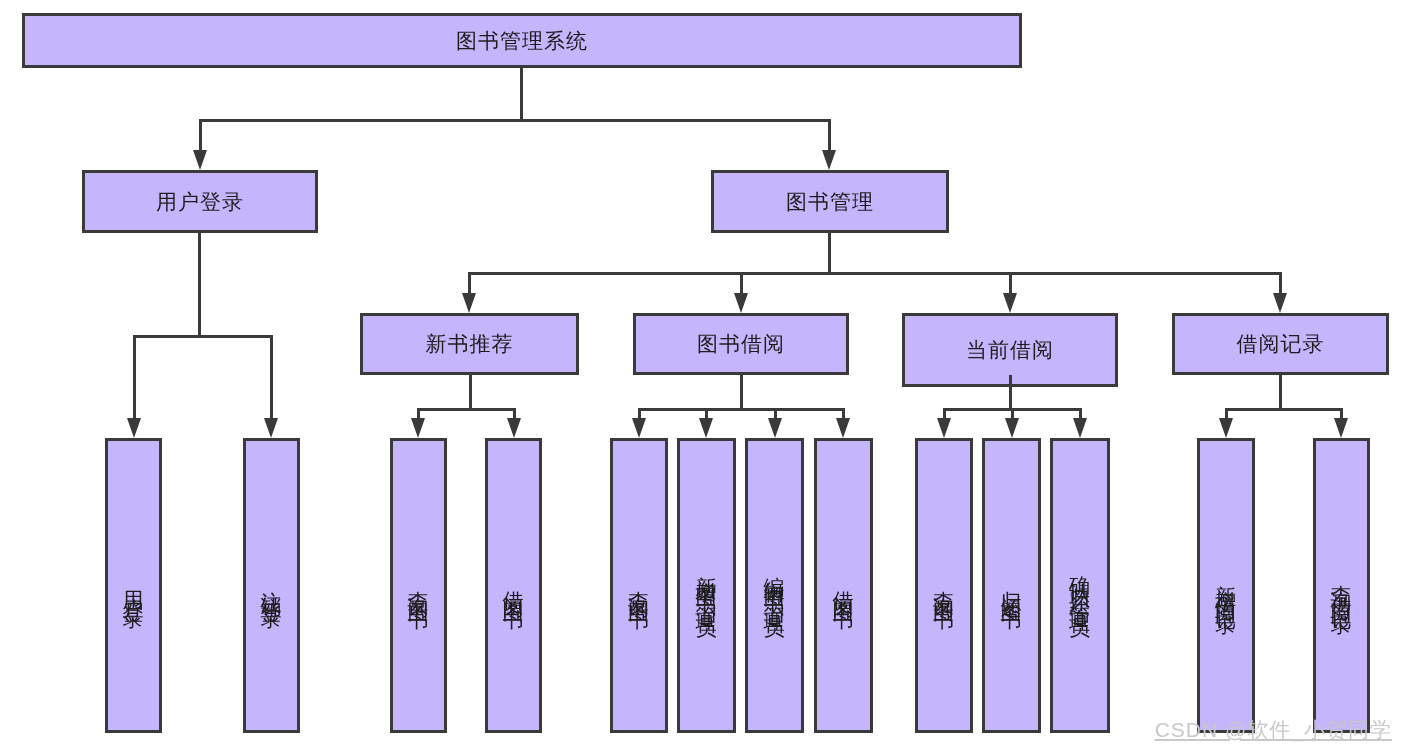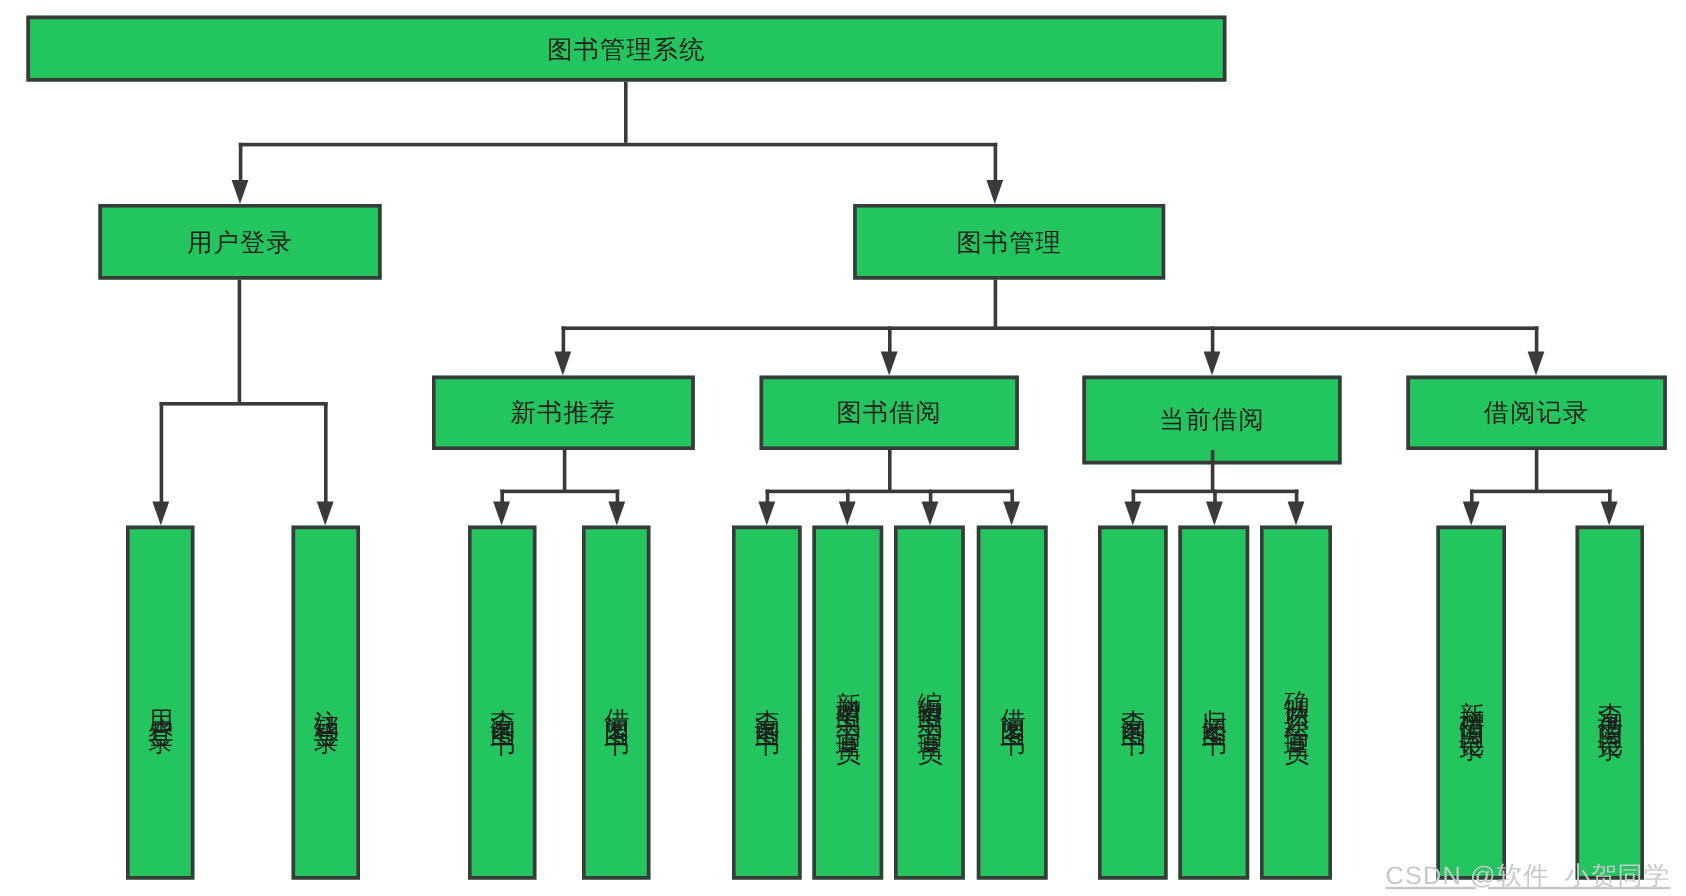--- a/index.html
+++ b/index.html
@@ -13,21 +13,21 @@
     position:relative;
     width:1405px;height:747px;
     background:var(--bg);
     font-family:"Liberation Sans","DejaVu Sans",sans-serif;
     overflow:hidden;
   }
   .box{
     position:absolute;
     box-sizing:border-box;
     border:3px solid var(--line);
-    background:#22c55e;
+    background:#c4b5fd;
     display:flex;align-items:center;justify-content:center;
     color:var(--text);
     font-size:21px;
     letter-spacing:1px;
     text-align:center;
   }
   .vlabel{
     writing-mode:vertical-rl;
     text-orientation:mixed;
     letter-spacing:6px;
@@ -65,21 +65,21 @@
   <div class="vline" style="left:520px;top:68px;height:51px;"></div>
   <div class="hline" style="left:199px;top:119px;width:632px;"></div>
   <div class="vline" style="left:199px;top:119px;height:33px;"></div>
   <div class="arrow" style="left:193px;top:150px;"></div>
   <div class="vline" style="left:828px;top:119px;height:33px;"></div>
   <div class="arrow" style="left:822px;top:150px;"></div>
 
   <div class="box" style="left:82px;top:170px;width:236px;height:63px;">
       <span>用户登录</span>
     </div>
-  <div class="box" style="left:711px;top:170px;width:260px;height:63px;">
+  <div class="box" style="left:711px;top:170px;width:238px;height:63px;">
       <span>图书管理</span>
     </div>
 
   <div class="vline" style="left:198px;top:233px;height:102px;"></div>
   <div class="hline" style="left:133px;top:335px;width:140px;"></div>
   <div class="vline" style="left:133px;top:335px;height:85px;"></div>
   <div class="arrow" style="left:127px;top:418px;"></div>
   <div class="vline" style="left:270px;top:335px;height:85px;"></div>
   <div class="arrow" style="left:264px;top:418px;"></div>
 

